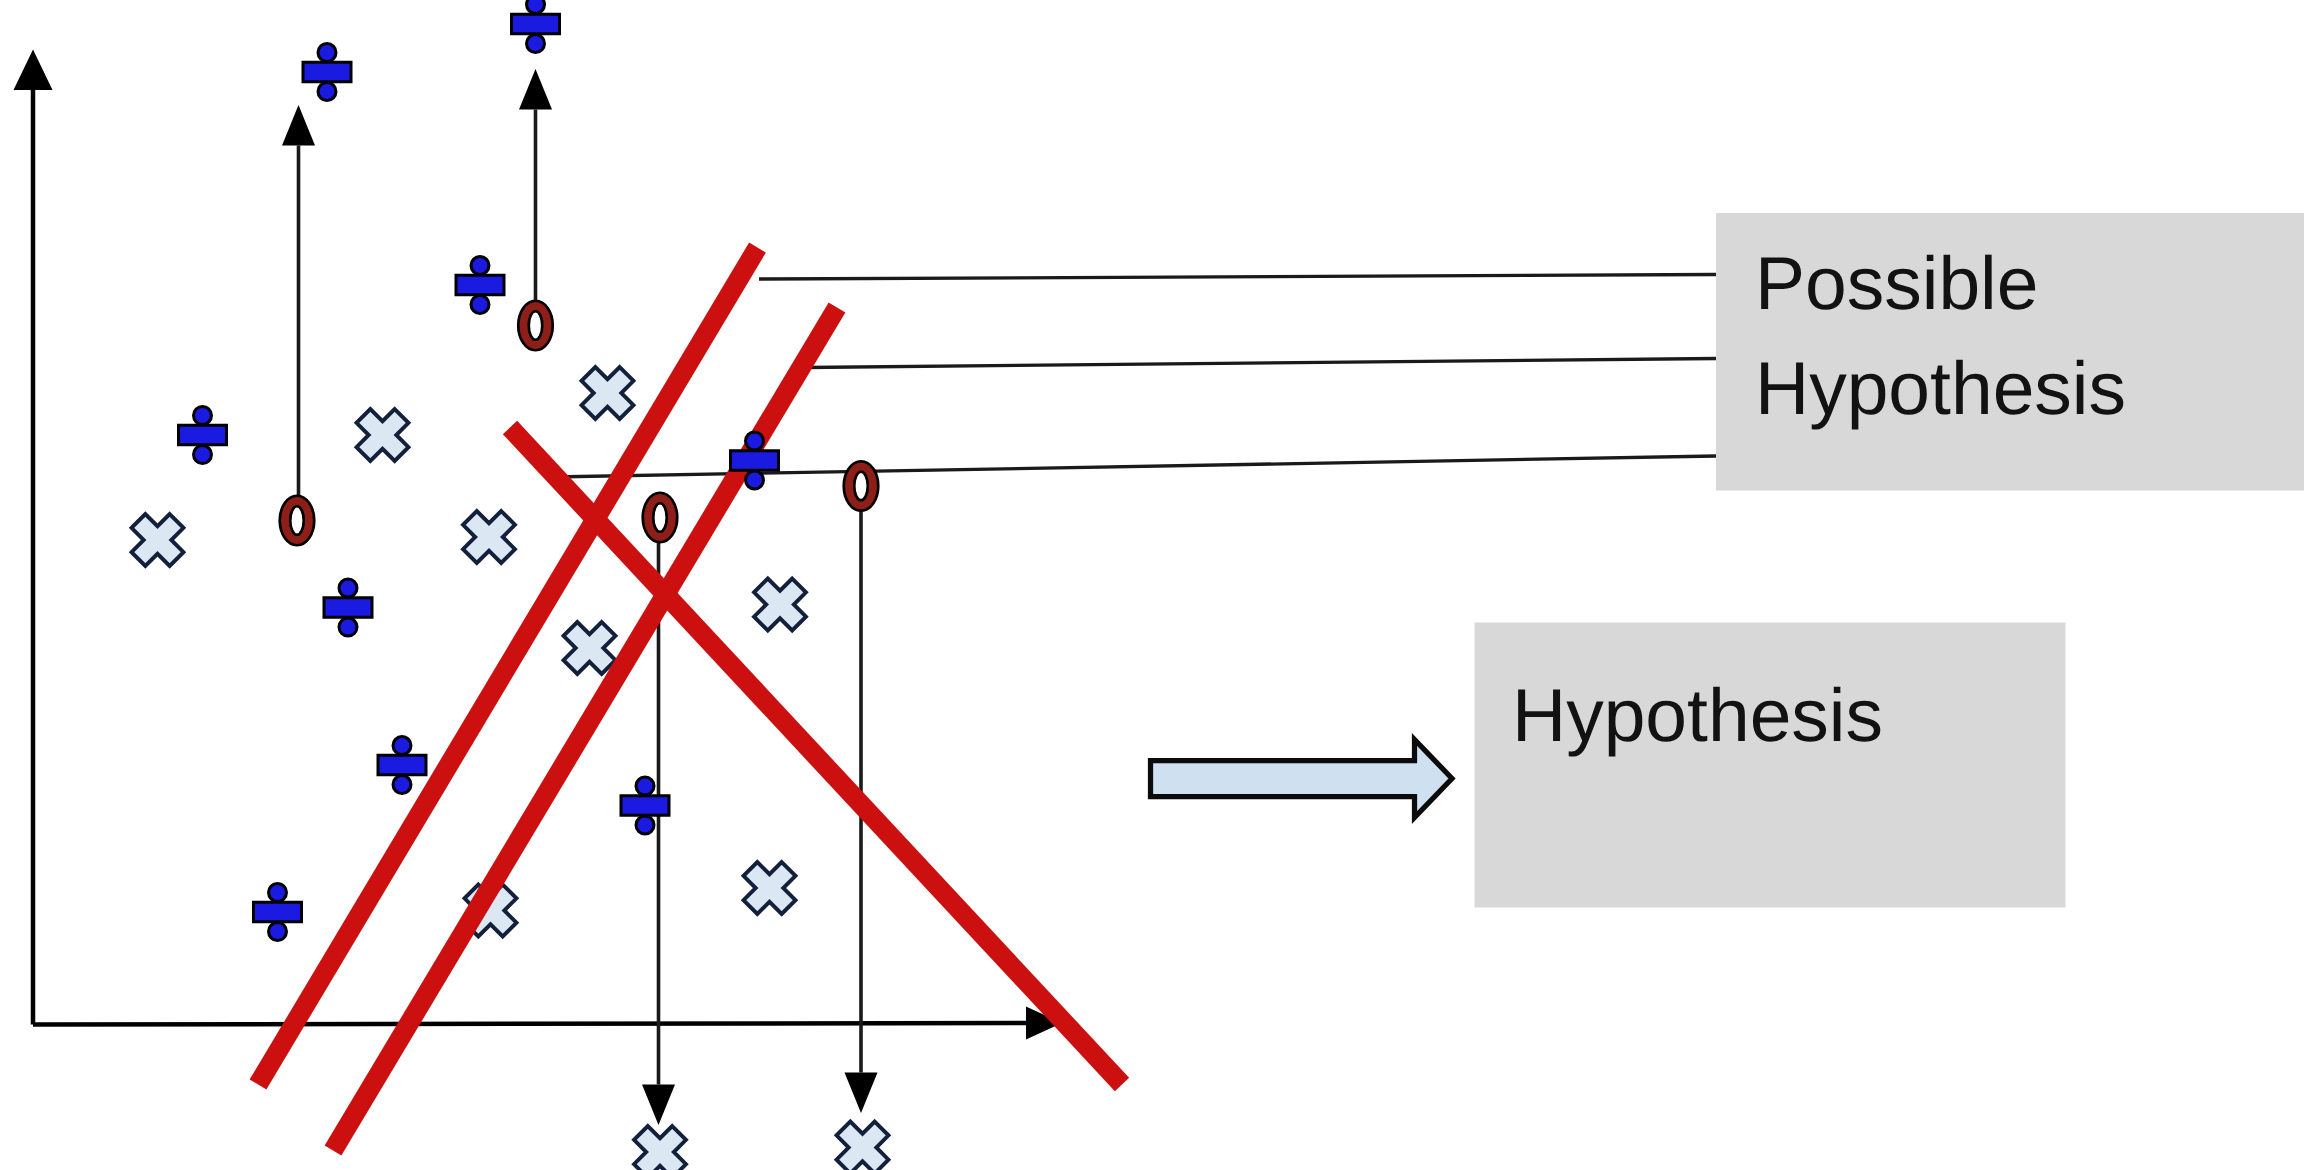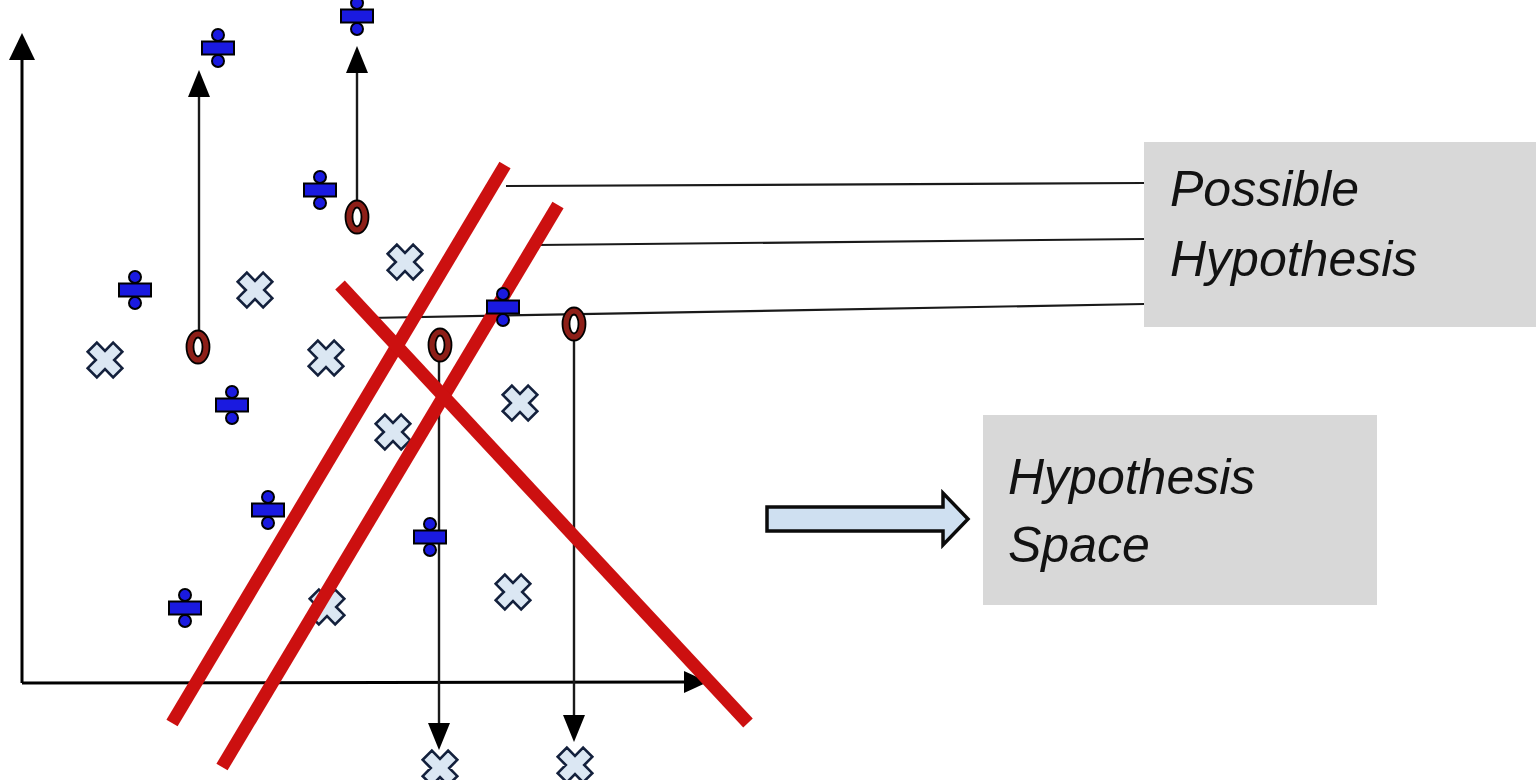--- a/index.html
+++ b/index.html
@@ -1,19 +1,19 @@
 <!DOCTYPE html>
 <html><head>
 <meta charset="utf-8">
 <style>
   html,body{margin:0;padding:0;background:#ffffff;}
   #canvas{position:relative;width:1536px;height:780px;background:#fff;overflow:hidden;
           font-family:"Liberation Sans",sans-serif;}
   #fig{position:absolute;left:0;top:0;}
-  .label-box{position:absolute;box-sizing:border-box;font-size:50px;font-style:italic;}
+  .label-box{position:absolute;box-sizing:border-box;font-size:50px;}
   .label-box .ln{display:block;white-space:nowrap;}
   #possible-box{left:1144px;top:142px;width:392px;height:185px;padding:12px 0 0 26px;line-height:70px;}
   #space-box{left:983px;top:415px;width:394px;height:190px;padding:28px 0 0 25px;line-height:68px;}
 </style>
 </head>
 <body>
 
 <div id="canvas">
   <svg id="fig" width="1536" height="780" viewBox="0 0 1536 780">
       <line x1="22" y1="683" x2="22" y2="58" stroke="#000000" stroke-width="3"></line>
@@ -112,15 +112,14 @@
       <polygon points="767,507 943,507 943,493 968,519 943,545 943,531 767,531" fill="#cfe0f1" stroke="#0b0b0b" stroke-width="3.5" stroke-linejoin="miter"></polygon>
     </svg>
 
   <div class="label-box" id="possible-box" style="background: rgb(216, 216, 216); color: rgb(18, 18, 18);">
     <span class="ln">Possible</span>
     <span class="ln">Hypothesis</span>
   </div>
 
   <div class="label-box" id="space-box" style="background: rgb(216, 216, 216); color: rgb(18, 18, 18);">
     <span class="ln">Hypothesis</span>
-    <span class="ln">Space</span>
   </div>
 </div>
 
 </body></html>

